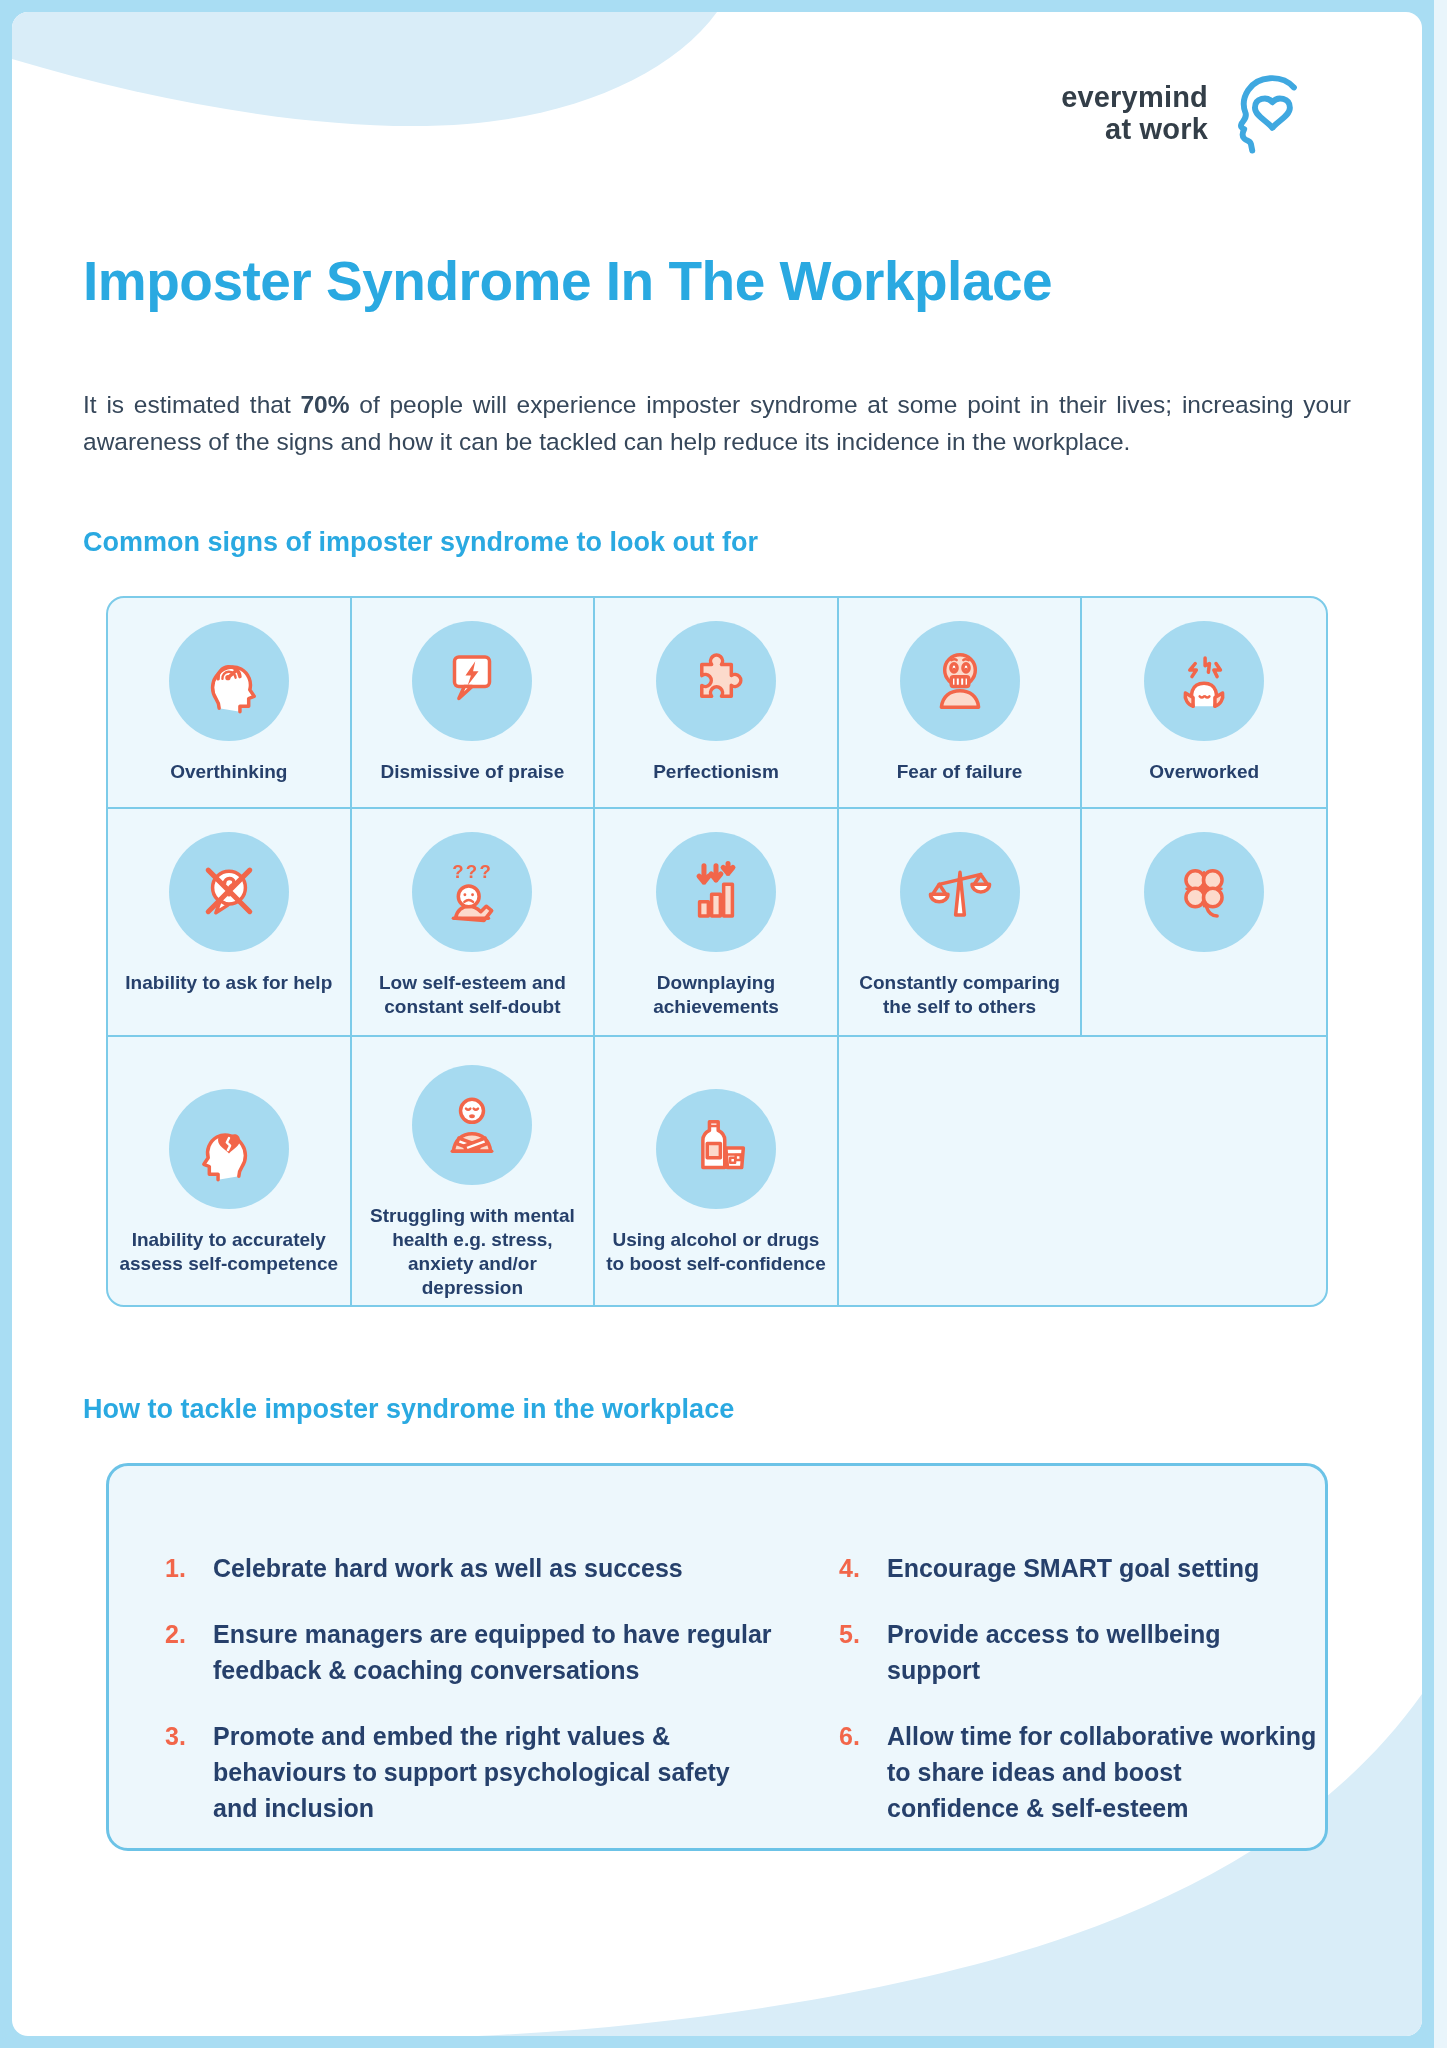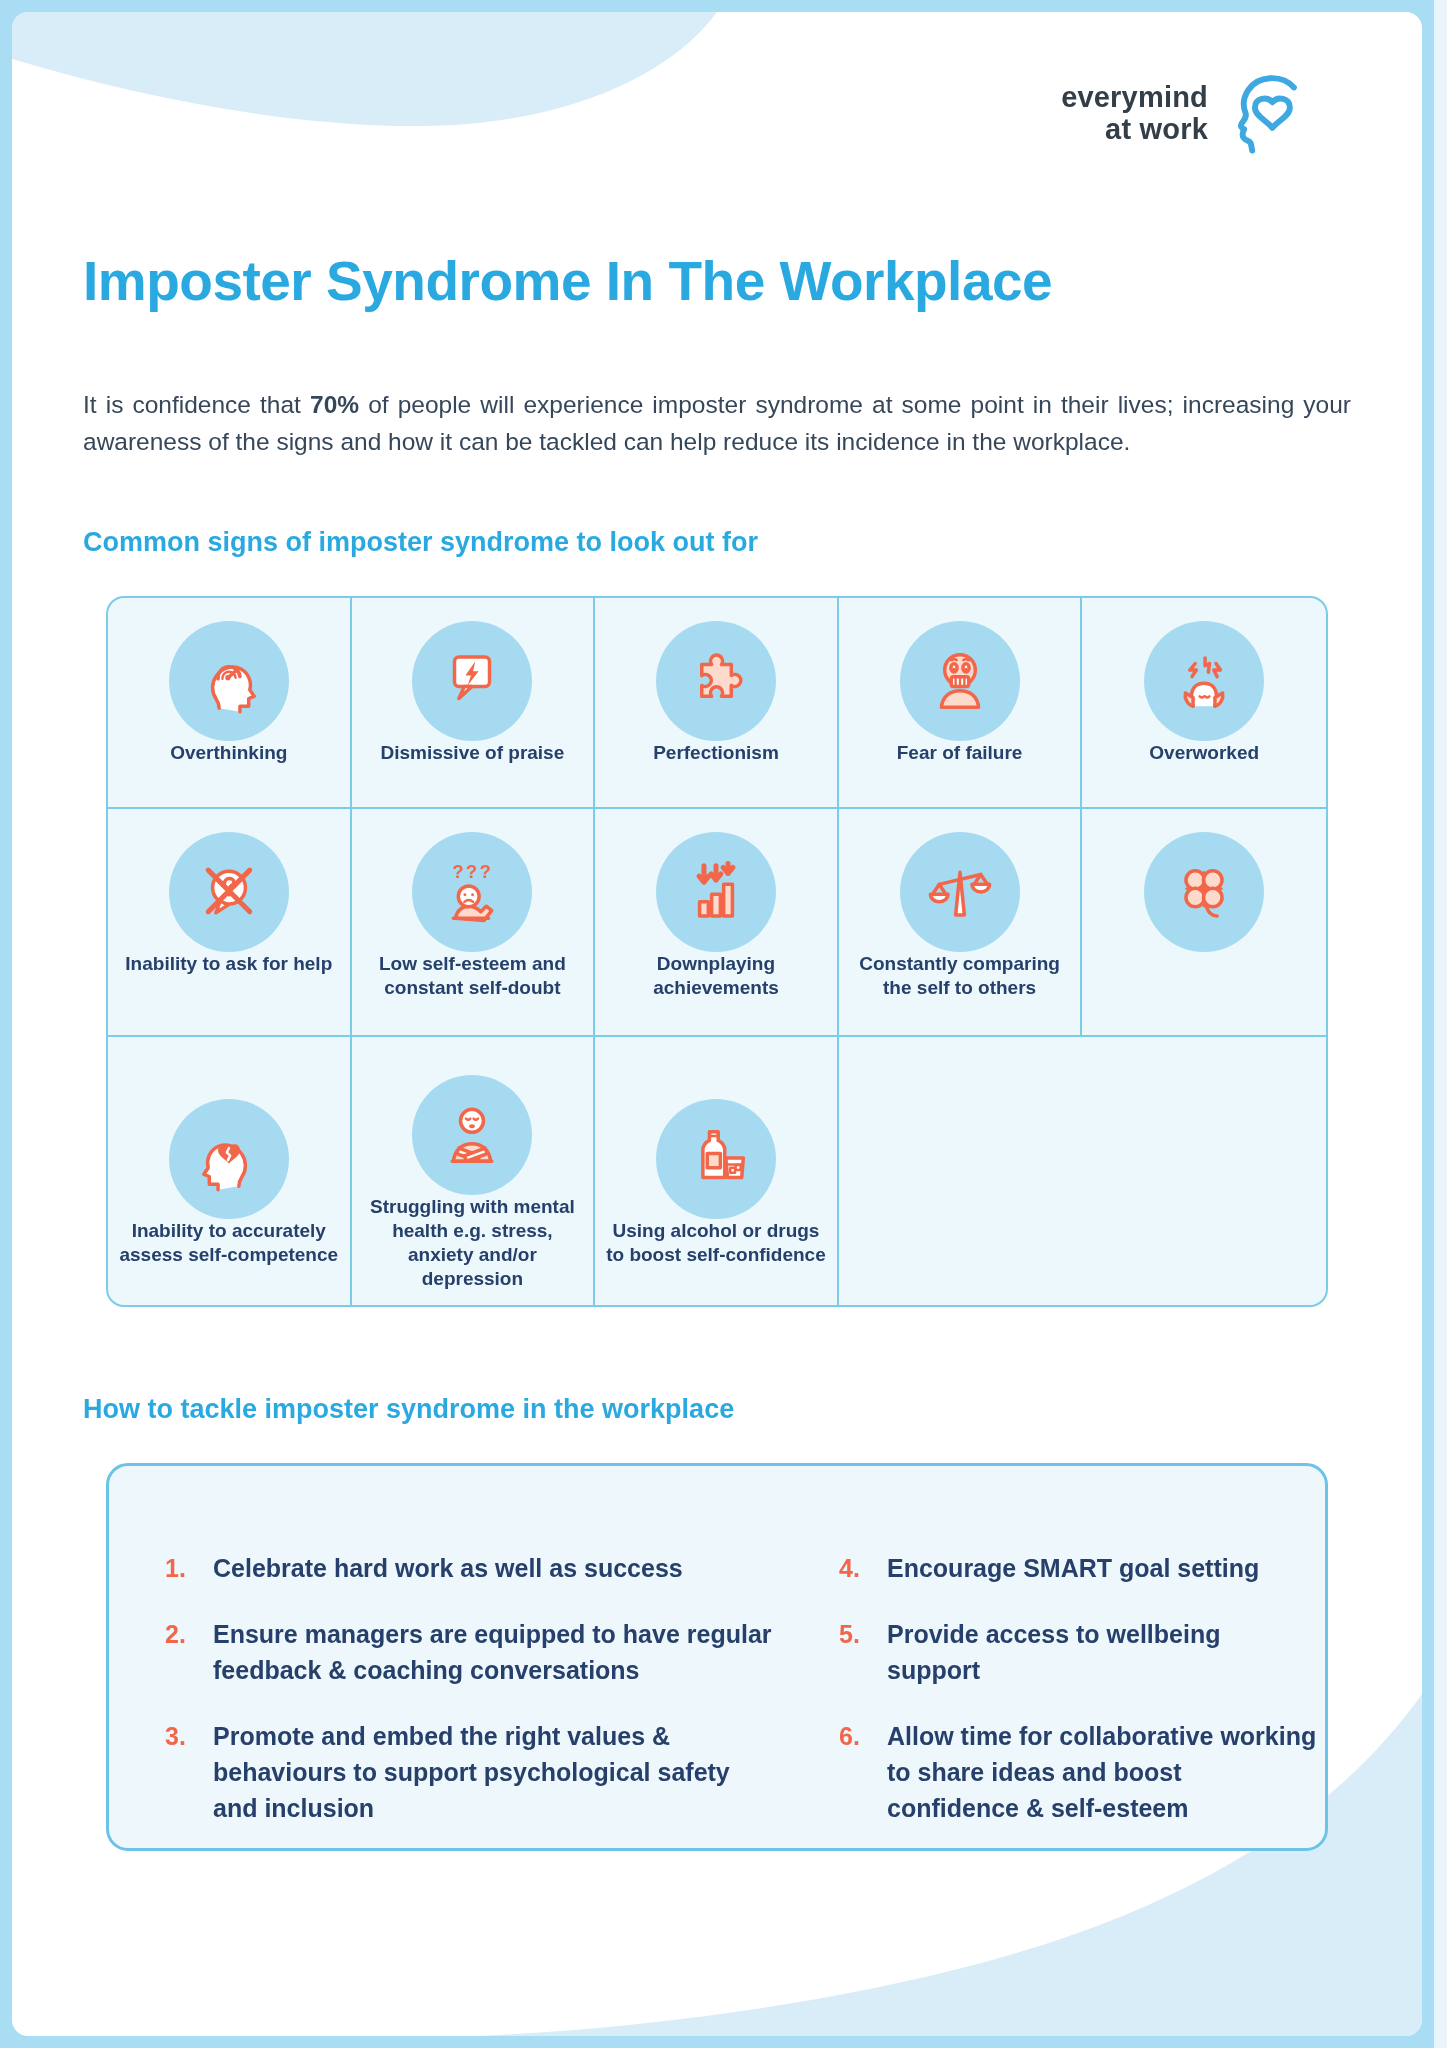--- a/index.html
+++ b/index.html
@@ -20,21 +20,21 @@
   .intro strong{font-weight:bold;}
   .sec{margin:66px 71px 0;font-size:27px;line-height:32px;color:#2aa9e1;font-weight:bold;}
   .sec2{margin-top:86px;}
 
   .grid{margin:38px 94px 0;border:2px solid #7ccbe9;border-radius:18px;background:#edf8fd;display:grid;grid-template-columns:repeat(5,1fr);grid-template-rows:211px 228px 268px;overflow:hidden;}
   .cell{border-right:2px solid #7ccbe9;border-bottom:2px solid #7ccbe9;display:flex;flex-direction:column;align-items:center;padding-top:23px;box-sizing:border-box;}
   .cell:nth-child(5n){border-right:none;}
   .cell:nth-child(n+11){border-bottom:none;justify-content:center;}
   .circle{width:120px;height:120px;border-radius:50%;background:#a6daf0;display:flex;align-items:center;justify-content:center;flex:none;}
   .circle svg{width:70px;height:70px;display:block;}
-  .label{font-weight:bold;font-size:19px;line-height:24px;color:#26406b;text-align:center;max-width:226px;padding:0 6px;}
+  .label{margin-top:19px;font-weight:bold;font-size:19px;line-height:24px;color:#26406b;text-align:center;max-width:226px;padding:0 6px;}
 
   .icn *{stroke:#f2664a;stroke-width:3.2;stroke-linecap:round;stroke-linejoin:round;fill:none;}
   .icn .wf{fill:#ffffff;}
   .icn .pf{fill:#fcdacc;}
   .icn .of{fill:#f2664a;stroke:none;}
   .icn .th{stroke-width:4.6;}
   .icn .tn{stroke-width:2.2;}
   .icn .ck{stroke:#ffffff;stroke-width:2.2;fill:none;}
   .icn .qt{fill:#f2664a;stroke:none;font:700 17px "Liberation Sans",sans-serif;letter-spacing:2px;}
 
@@ -69,21 +69,21 @@
           </div>
           <svg class="logo-mark lg" viewBox="0 0 64 64">
             <path d="M55 13 C46 3 28 4 21 15 c-4 6 -4 12 -2 17 c1 3 -1 5 -3 8 c-1 2 0 3 2 4 c-1 2 -2 5 0 7 c2 2 4 1 5 4 l1 5"></path>
             <path d="M52 28 c0 -7 -9 -9 -13 -4 c-4 -5 -13 -3 -13 4 c0 6 9 10 13 15 c4 -5 13 -9 13 -15z"></path>
           </svg>
         </div>
       </div>
 
       <h1>Imposter Syndrome In The Workplace</h1>
 
-      <p class="intro"><span>It is confidence that </span><strong>70%</strong><span> of people will experience imposter syndrome at some point in their lives; increasing your awareness of the signs and how it can be tackled can help reduce its incidence in the workplace.</span></p>
+      <p class="intro"><span>It is estimated that </span><strong>70%</strong><span> of people will experience imposter syndrome at some point in their lives; increasing your awareness of the signs and how it can be tackled can help reduce its incidence in the workplace.</span></p>
 
       <h2 class="sec">Common signs of imposter syndrome to look out for</h2>
 
       <div class="grid">
 
         <div class="cell">
           <div class="circle">
             <svg class="icn" viewBox="0 0 64 64">
               <path class="wf" d="M23 57c0-3-1-6-3-9-4-6-4-14 0-20 5-8 15-11 23-7 7 4 10 12 8 19l4 6-5 2v7h-8v5"></path>
               <path class="s" d="M22 30a10 10 0 0 1 20-2"></path>

